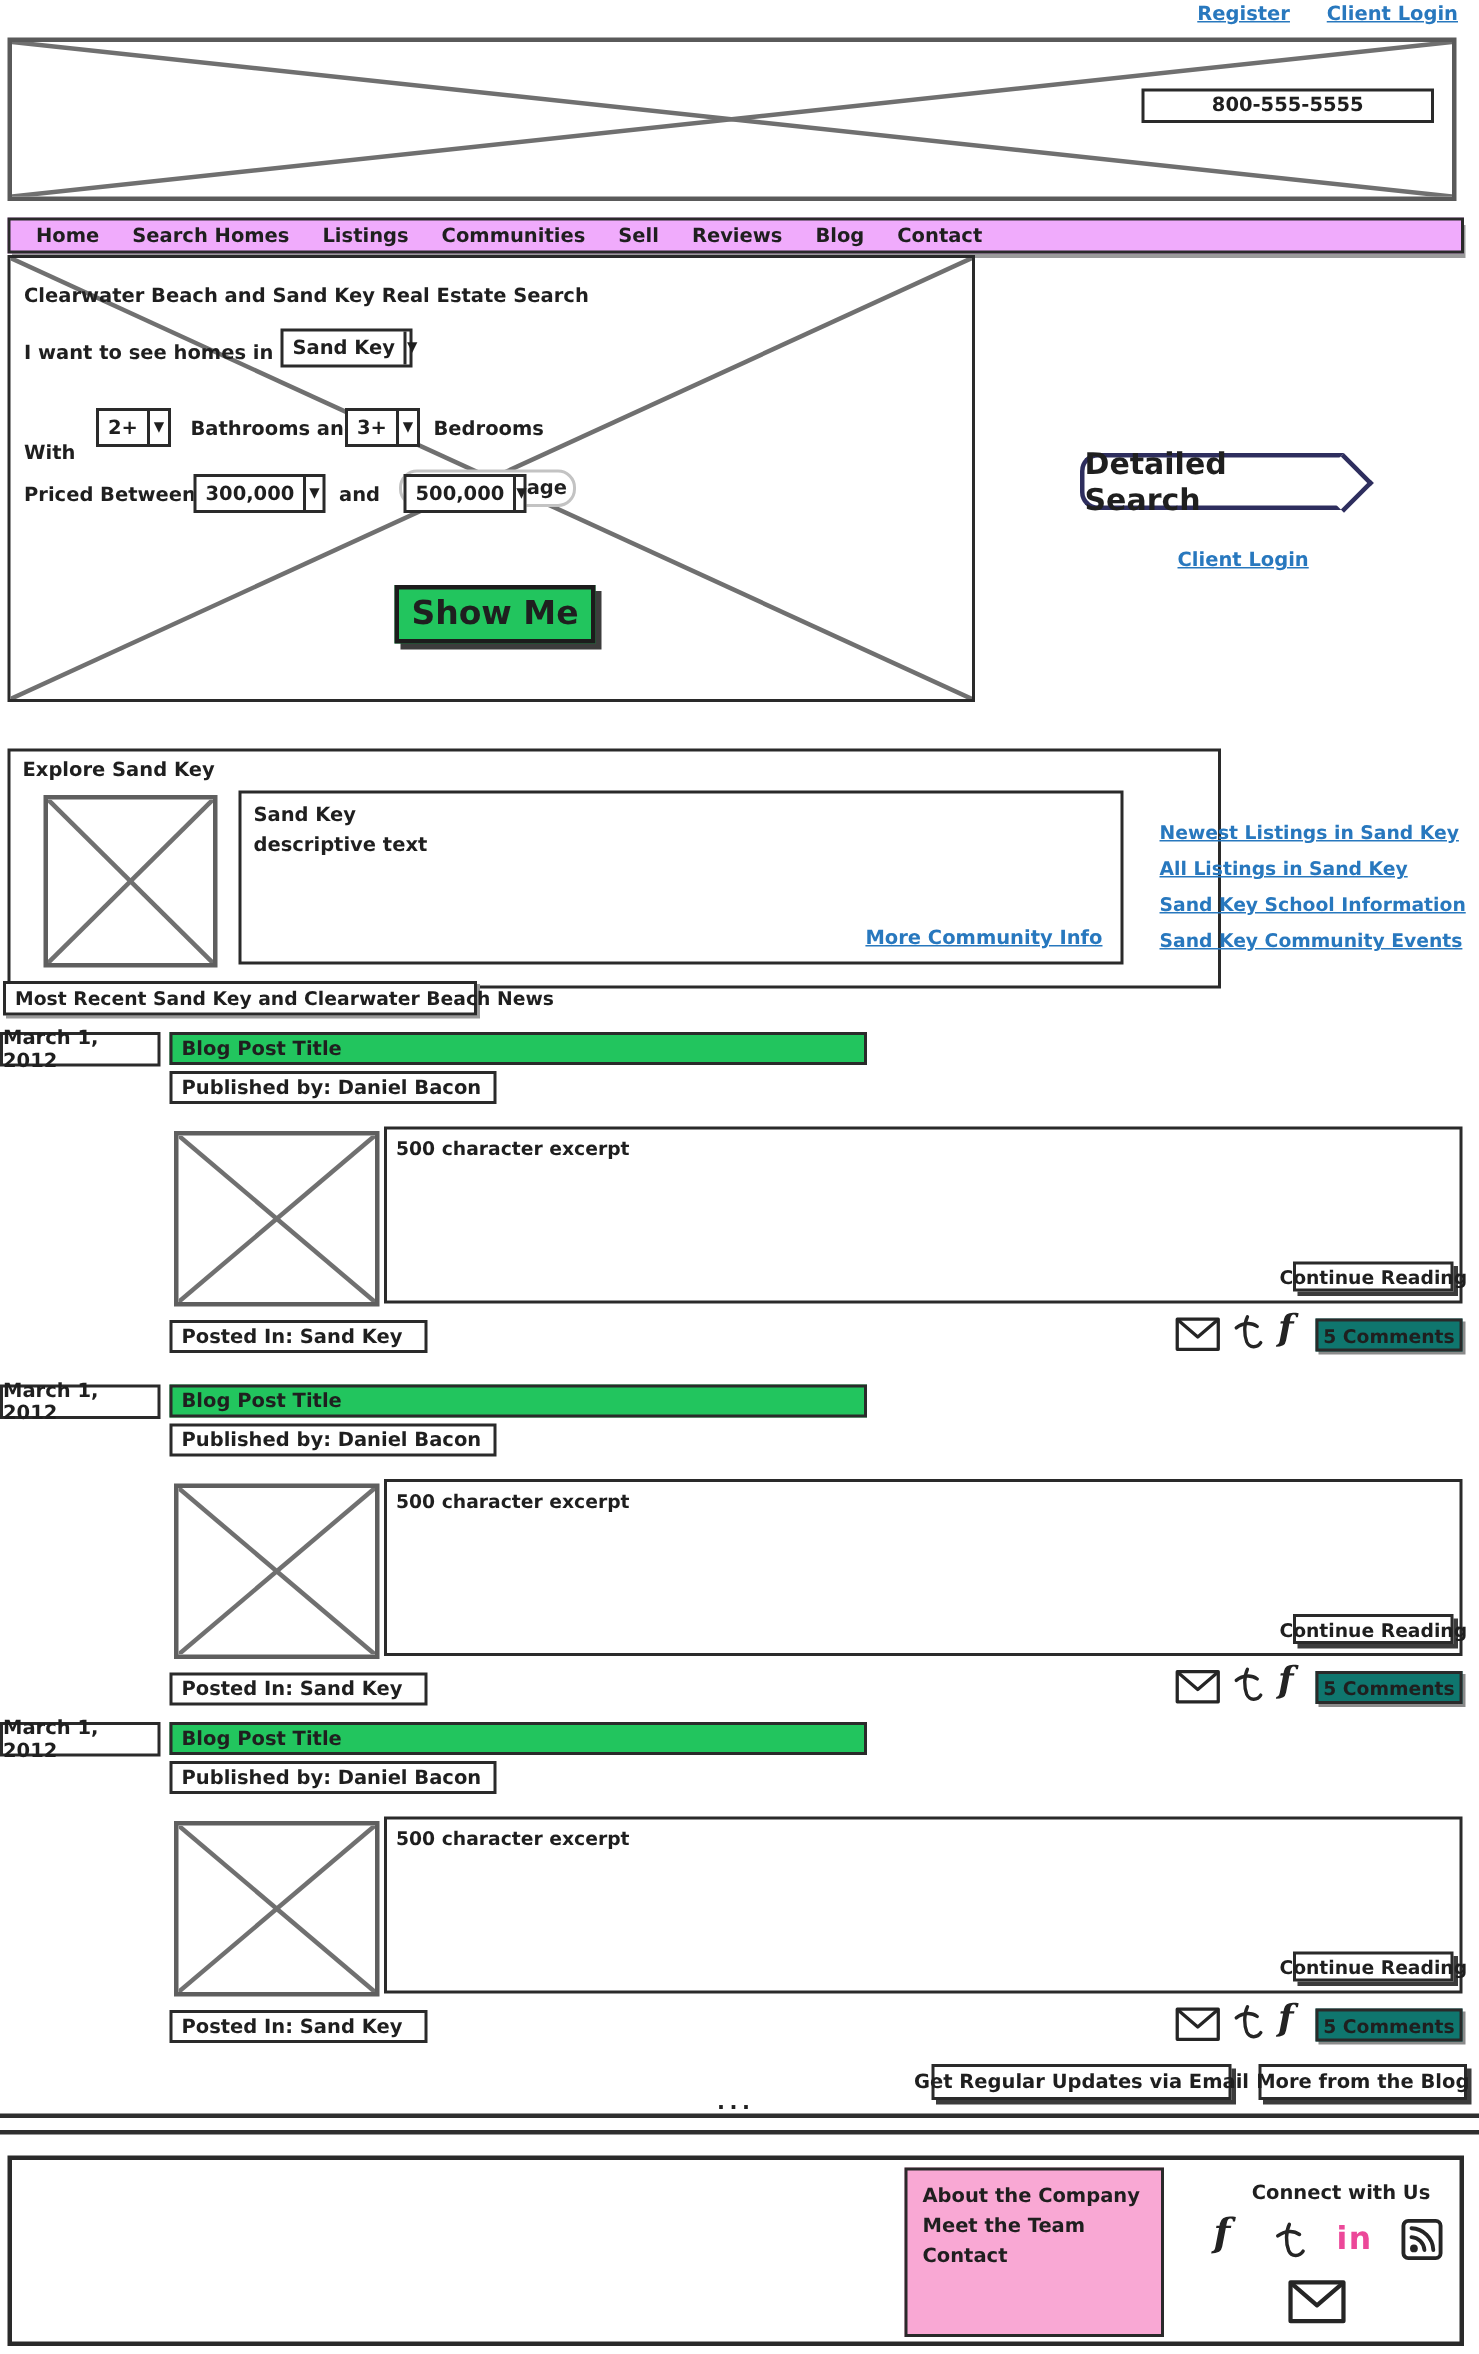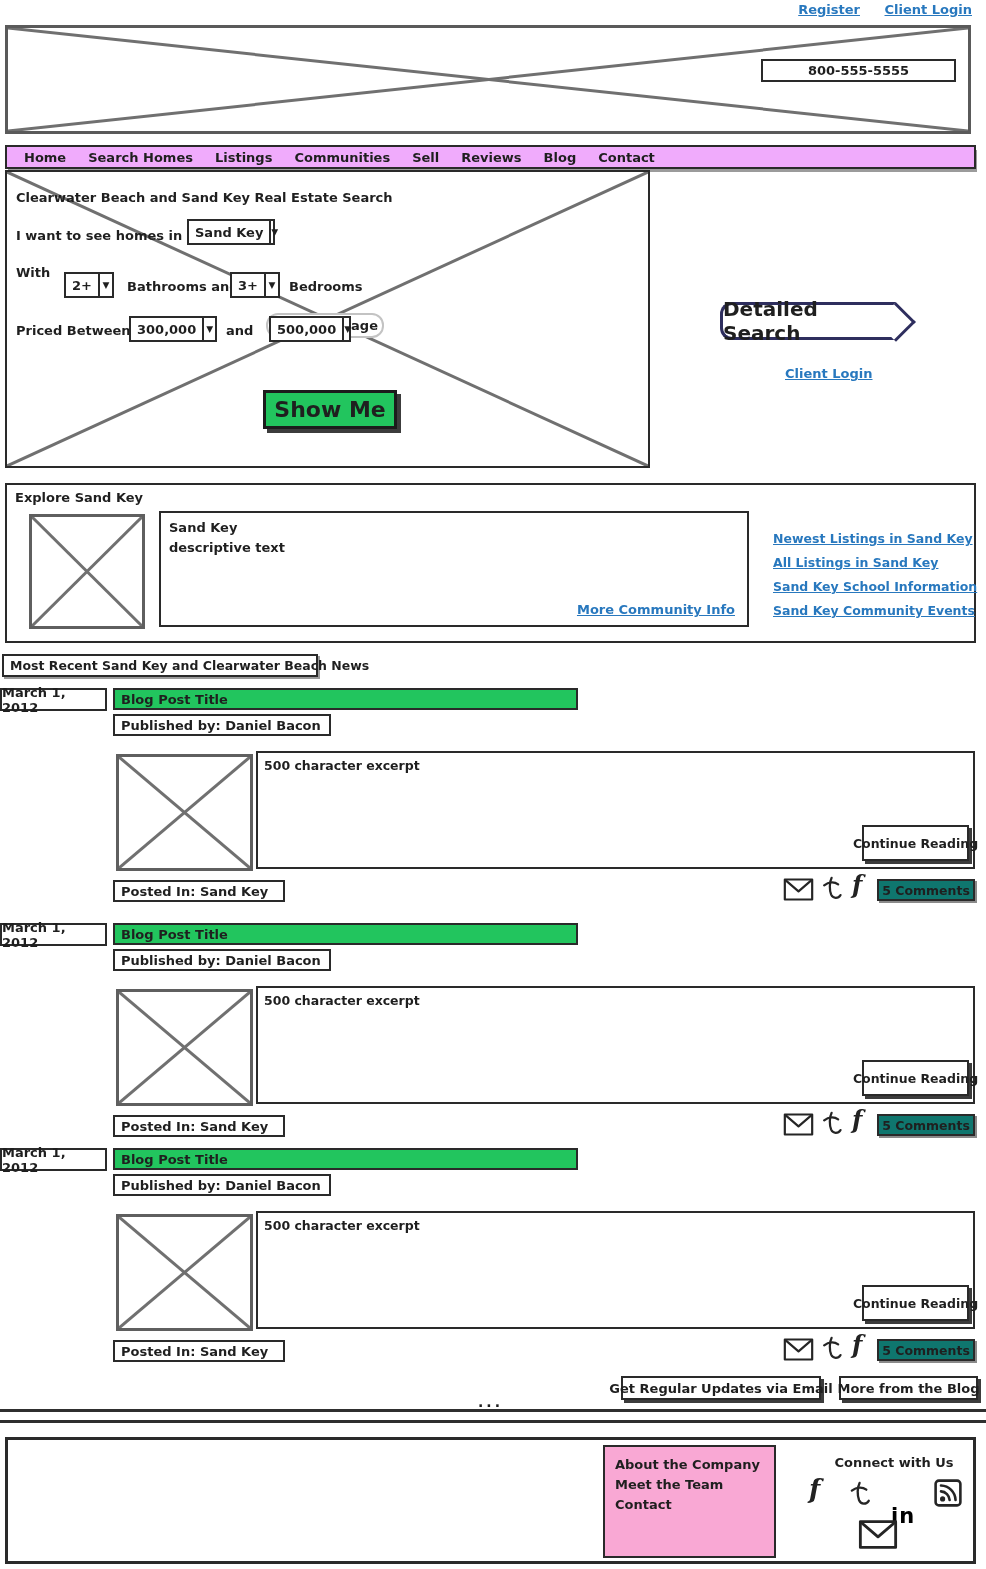--- a/index.html
+++ b/index.html
@@ -35,39 +35,39 @@
   .combo .val{display:flex;align-items:center;justify-content:center;padding:0 6px;flex:1;font-size:13px;white-space:nowrap;}
   .combo .arr{display:flex;align-items:center;justify-content:center;width:19px;border-left:2px solid var(--line);font-size:9px;}
   .faint-label{position:absolute;left:259px;top:141px;width:118px;height:25px;border:2px solid #c3c3c3;border-radius:12px;background:#fff;z-index:1;display:flex;align-items:center;justify-content:flex-end;padding-right:4px;font-size:13px;}
   .show-me{position:absolute;left:256px;top:218px;width:134px;height:39px;border:3px solid #1c1c1c;background:#22c55e;box-shadow:4px 4px 0 #3c3c3c;display:flex;align-items:center;justify-content:center;font-size:22px;cursor:pointer;z-index:3;}
   
   .detailed-btn{position:absolute;left:720px;top:302px;width:176px;height:38px;border:3px solid var(--accent);border-right:none;border-radius:12px 0 0 12px;background:#fff;display:flex;align-items:center;justify-content:center;cursor:pointer;z-index:2;}
   .detailed-btn::after{content:"";position:absolute;right:-14px;top:3px;width:25px;height:25px;border-top:3px solid var(--accent);border-right:3px solid var(--accent);transform:rotate(45deg);background:#fff;z-index:1;}
   .detailed-btn span{position:relative;z-index:2;font-size:20px;}
   .client-login2{position:absolute;left:785px;top:366px;font-size:13px;}
   
-  .explore-panel{position:absolute;left:5px;top:483px;width:971px;height:160px;border:2px solid var(--line);background:#fff;}
+  .explore-panel{position:absolute;left:5px;top:499px;width:809px;height:160px;border:2px solid var(--line);background:#fff;}
   .explore-title{position:absolute;left:8px;top:5px;font-size:13px;}
   .explore-img{left:22px;top:29px;width:116px;height:115px;}
   .explore-text{position:absolute;left:152px;top:26px;width:590px;height:116px;border:2px solid var(--line);background:#fff;}
   .explore-text .l1{position:absolute;left:8px;top:7px;}
   .explore-text .l2{position:absolute;left:8px;top:27px;}
   .more-info{position:absolute;right:12px;bottom:8px;font-size:13px;}
   .explore-links{position:absolute;left:766px;top:46px;display:flex;flex-direction:column;gap:9px;font-size:12.5px;white-space:nowrap;}
   
   .news-title-box{position:absolute;left:2px;top:654px;width:316px;height:23px;border:2px solid var(--line);background:#fff;display:flex;align-items:center;padding-left:6px;font-size:12.5px;box-shadow:2px 2px 0 #9a9a9a;white-space:nowrap;}
   .post{position:absolute;left:0;width:986px;height:226px;}
   .p1{top:688px;} .p2{top:923px;} .p3{top:1148px;}
   .date-box{position:absolute;left:0;top:0;width:107px;height:23px;border:2px solid var(--line);display:flex;align-items:center;justify-content:center;font-size:13px;background:#fff;}
   .title-box{position:absolute;left:113px;top:0;width:465px;height:22px;border:2px solid var(--line);display:flex;align-items:center;padding-left:6px;font-size:13px;background:#22c55e;cursor:pointer;}
   .pub-box{position:absolute;left:113px;top:26px;width:218px;height:22px;border:2px solid var(--line);display:flex;align-items:center;padding-left:6px;font-size:13px;background:#fff;}
   .post-img{left:116px;top:66px;width:137px;height:117px;}
   .excerpt-box{position:absolute;left:256px;top:63px;width:719px;height:118px;border:2px solid var(--line);background:#fff;}
   .excerpt-text{position:absolute;left:6px;top:5px;font-size:12.5px;}
-  .continue-btn{position:absolute;right:4px;bottom:6px;width:107px;height:36px;border:2px solid var(--line);background:#fff;box-shadow:3px 3px 0 #3c3c3c;display:flex;align-items:center;justify-content:center;font-size:12.5px;cursor:pointer;white-space:nowrap;text-align:center;}
+  .continue-btn{position:absolute;right:4px;bottom:6px;width:107px;height:20px;border:2px solid var(--line);background:#fff;box-shadow:3px 3px 0 #3c3c3c;display:flex;align-items:center;justify-content:center;font-size:12.5px;cursor:pointer;white-space:nowrap;text-align:center;}
   .posted-box{position:absolute;left:113px;top:192px;width:172px;height:22px;border:2px solid var(--line);display:flex;align-items:center;padding-left:6px;font-size:13px;background:#fff;}
   .share-env{position:absolute;left:783px;top:189px;width:31px;height:25px;cursor:pointer;}
   .share-tw{position:absolute;left:821px;top:187px;width:25px;height:28px;cursor:pointer;}
   .share-fb{position:absolute;left:852px;top:183px;font-family:"DejaVu Serif",serif;font-style:italic;font-weight:700;font-size:24px;line-height:28px;cursor:pointer;color:#222;}
   .comments-box{position:absolute;left:877px;top:191px;width:98px;height:22px;border:2px solid var(--line);background:#0f766e;box-shadow:2px 2px 0 #8a8a8a;display:flex;align-items:center;justify-content:center;font-size:12.5px;cursor:pointer;}
   .icon-stroke{stroke:#252525;stroke-width:2.4;fill:none;stroke-linecap:round;stroke-linejoin:round;}
   
   .updates-btn{position:absolute;left:621px;top:1376px;width:200px;height:24px;}
   .moreblog-btn{position:absolute;left:839px;top:1376px;width:139px;height:24px;}
   .action-btn{border:2px solid var(--line);background:#fff;box-shadow:3px 3px 0 #3c3c3c;display:flex;align-items:center;justify-content:center;font-size:13px;cursor:pointer;white-space:nowrap;}
@@ -75,21 +75,21 @@
   .dots{position:absolute;left:478px;top:1394px;font-size:14px;letter-spacing:3px;}
   .rule{position:absolute;left:0;width:986px;border-top:3px solid #2f2f2f;}
   .rule1{top:1409px;} .rule2{top:1420px;}
   
   .footer-panel{position:absolute;left:5px;top:1437px;width:971px;height:127px;border:3px solid var(--line);background:#fff;}
   .footer-links{position:absolute;left:595px;top:5px;width:173px;height:113px;border:2px solid var(--line);background:#f9a8d4;padding:8px 0 0 10px;}
   .footer-links div{line-height:20px;font-size:13px;cursor:pointer;}
   .connect-label{position:absolute;left:800px;top:15px;width:172px;text-align:center;font-size:13px;}
   .soc-fb{position:absolute;left:801px;top:34px;font-family:"DejaVu Serif",serif;font-style:italic;font-weight:700;font-size:26px;cursor:pointer;color:#222;}
   .soc-tw{position:absolute;left:840px;top:40px;width:27px;height:29px;cursor:pointer;}
-  .soc-in{position:absolute;left:883px;top:40px;font-size:21px;letter-spacing:1px;cursor:pointer;color:#000000;margin-top:24px;}
+  .soc-in{position:absolute;left:883px;top:40px;font-size:21px;letter-spacing:1px;cursor:pointer;color:#ec4899;}
   .soc-rss{position:absolute;left:926px;top:39px;width:28px;height:28px;cursor:pointer;}
   .soc-env{position:absolute;left:850px;top:79px;width:40px;height:31px;cursor:pointer;}
 </style>
 </head>
 <body>
 
 <div class="canvas">
 
   <div class="topbar">
     <a>Register</a>
@@ -123,21 +123,21 @@
         <line x1="100" y1="0" x2="0" y2="100"></line>
       </svg>
     <div class="s-label" style="left:9px;top:18px;">Clearwater Beach and Sand Key Real Estate Search</div>
 
     <div class="s-label" style="left:9px;top:56px;">I want to see homes in</div>
     <div class="combo" style="left:180px;top:47px;width:88px;">
       <span class="val">Sand Key</span>
       <span class="arr">▼</span>
     </div>
 
-    <div class="s-label" style="left:9px;top:93px;">With</div>
+    <div class="s-label" style="left:9px;top:123px;">With</div>
     <div class="combo" style="left:57px;top:100px;width:50px;">
       <span class="val">2+</span>
       <span class="arr">▼</span>
     </div>
     <div class="s-label" style="left:120px;top:107px;">Bathrooms and</div>
     <div class="combo" style="left:223px;top:100px;width:50px;">
       <span class="val">3+</span>
       <span class="arr">▼</span>
     </div>
     <div class="s-label" style="left:282px;top:107px;">Bedrooms</div>

